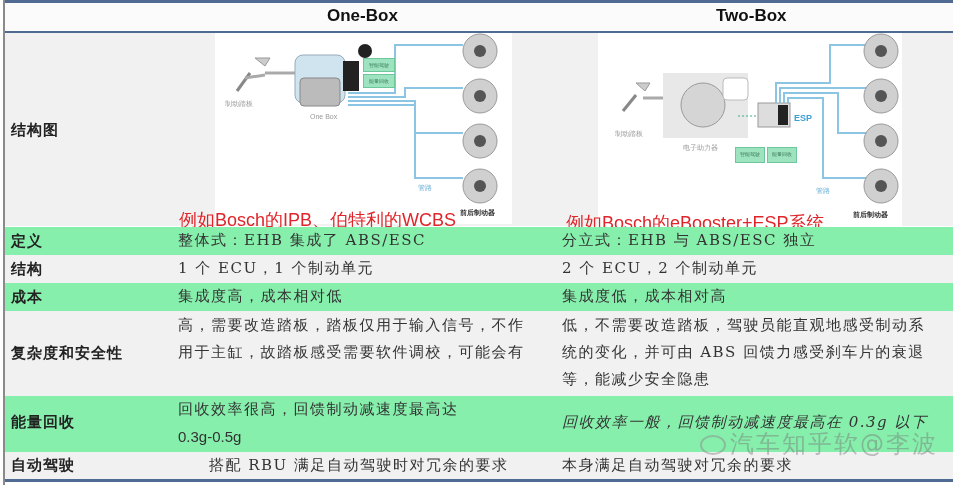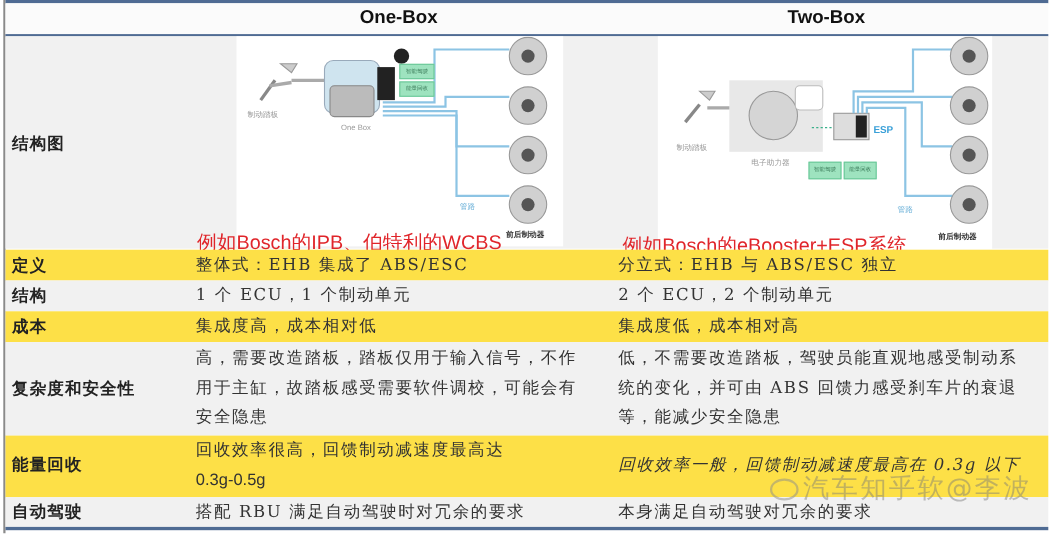--- a/index.html
+++ b/index.html
@@ -10,21 +10,21 @@
   .topline { position: absolute; left: 5px; top: 0; width: 948px; height: 3px; background: #4f6b93; }
 
   .header { position: absolute; left: 5px; top: 3px; width: 948px; height: 28px; background: #fbfbfb; text-align: center; }
   .header .col { position: absolute; top: 3px; font-family: "Liberation Sans", sans-serif; font-weight: bold; font-size: 17px; color: #111; }
   .header .h1 { left: 322px; }
   .header .h2 { left: 711px; }
   .headline { position: absolute; left: 5px; top: 31px; width: 948px; height: 2px; background: #4f6b93; }
 
   .row { position: absolute; left: 5px; width: 948px; }
   .row.gray { background: #f1f1f1; }
-  .row.white { background: #fde047; }
+  .row.white { background: #86efac; }
   .lbl { position: absolute; left: 6px; font-size: 15px; font-weight: bold; color: #222; letter-spacing: 1px; font-family: "DejaVu Serif", serif; }
   .cell { position: absolute; font-size: 15px; color: #333; letter-spacing: 1.5px; line-height: 27px; font-family: "DejaVu Serif", serif; }
   .cell .lat { font-family: "Liberation Sans", sans-serif; letter-spacing: 0; }
   .c1 { left: 173px; width: 380px; }
   .c2 { left: 557px; width: 392px; }
 
   
   .diag { position: absolute; top: 33px; background: #ffffff; overflow: hidden; }
   .diag1 { left: 215px; width: 297px; height: 191px; }
   .diag2 { left: 598px; width: 304px; height: 224px; }
@@ -154,41 +154,40 @@
   <span class="lbl" style="top:5px;">成本</span>
   <span class="cell c1" style="top:0;">集成度高，成本相对低</span>
   <span class="cell c2" style="top:0;">集成度低，成本相对高</span>
 </div>
 
 <div class="row gray" style="top:311px;height:85px;">
   <span class="lbl" style="top:33px;">复杂度和安全性</span>
   <div class="cell c1" style="top:1px;">
     <div>高，需要改造踏板，踏板仅用于输入信号，不作</div>
     <div>用于主缸，故踏板感受需要软件调校，可能会有</div>
-    <div>安全隐患</div>
   </div>
   <div class="cell c2" style="top:1px;">
     <div>低，不需要改造踏板，驾驶员能直观地感受制动系</div>
     <div>统的变化，并可由 ABS 回馈力感受刹车片的衰退</div>
     <div>等，能减少安全隐患</div>
   </div>
 </div>
 
 <div class="row white" style="top:396px;height:56px;">
   <span class="lbl" style="top:17px;">能量回收</span>
   <div class="cell c1" style="top:0;">
     <div>回收效率很高，回馈制动减速度最高达</div>
     <div class="lat">0.3g-0.5g</div>
   </div>
   <span class="cell c2" style="top:13px;font-style:italic;">回收效率一般，回馈制动减速度最高在 0.3g 以下</span>
 </div>
 
 <div class="row gray" style="top:452px;height:27px;">
   <span class="lbl" style="top:4px;">自动驾驶</span>
-  <span class="cell c1" style="top:0;">搭配 RBU 满足自动驾驶时对冗余的要求</span>
+  <span class="cell c1" style="top:0;margin-left:31px;">搭配 RBU 满足自动驾驶时对冗余的要求</span>
   <span class="cell c2" style="top:0;">本身满足自动驾驶对冗余的要求</span>
 </div>
 
 <div class="bottomline"></div>
 
 <div class="watermark">
   <span class="wm-icon"></span><span>汽车知乎软@李波</span>
 </div>
 
 </body></html>

